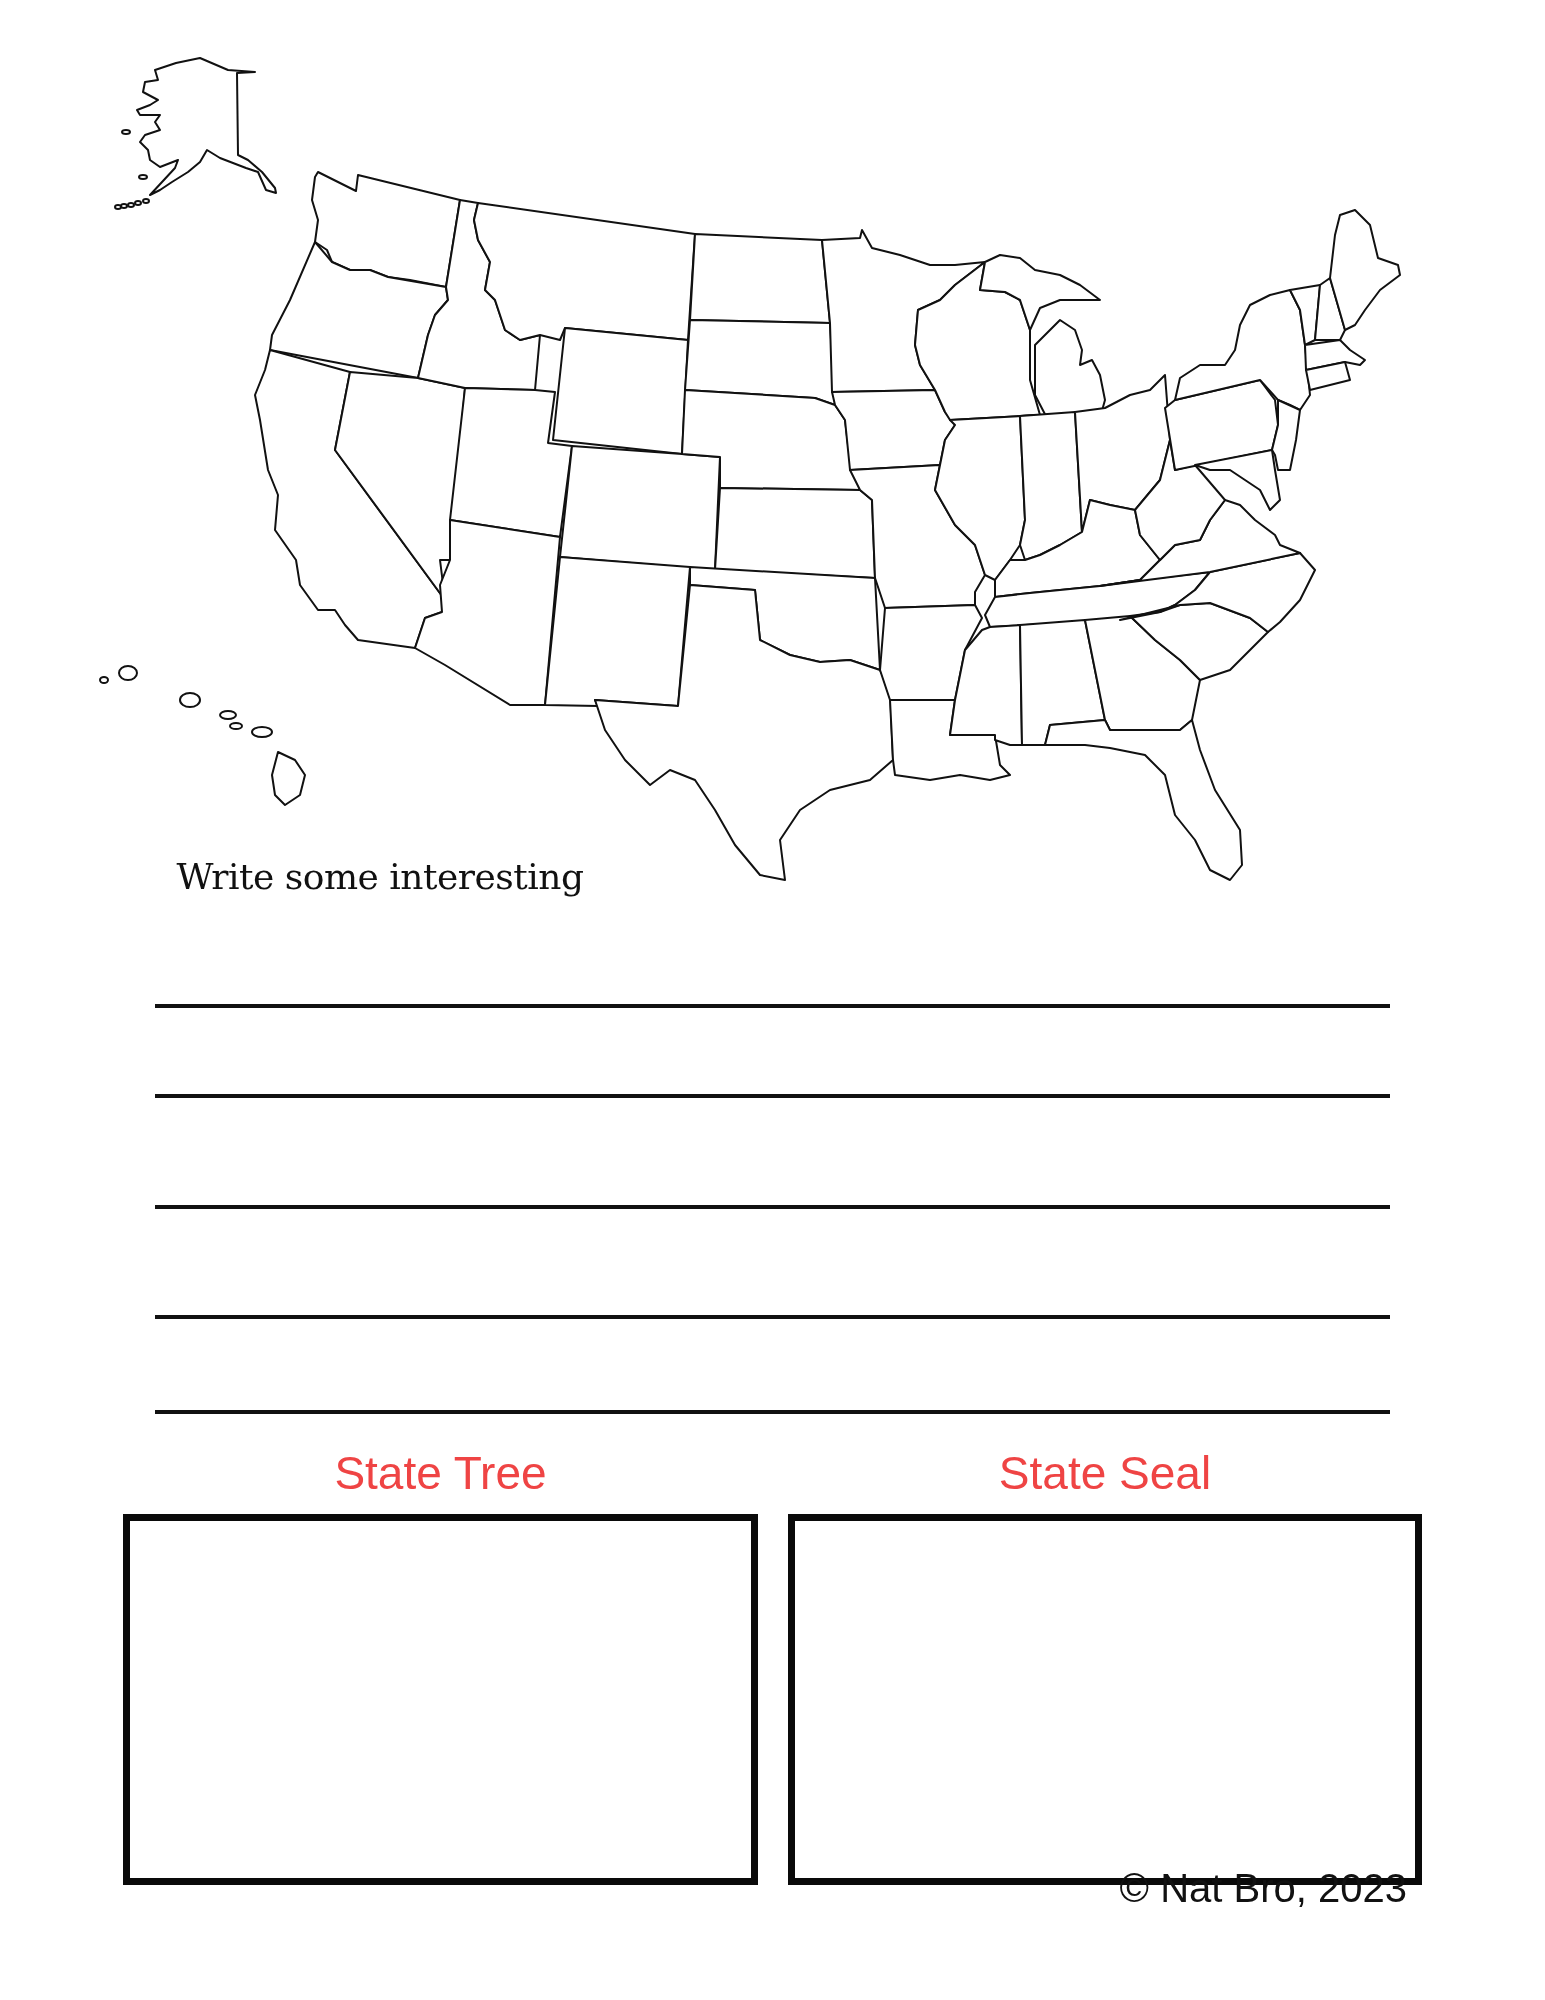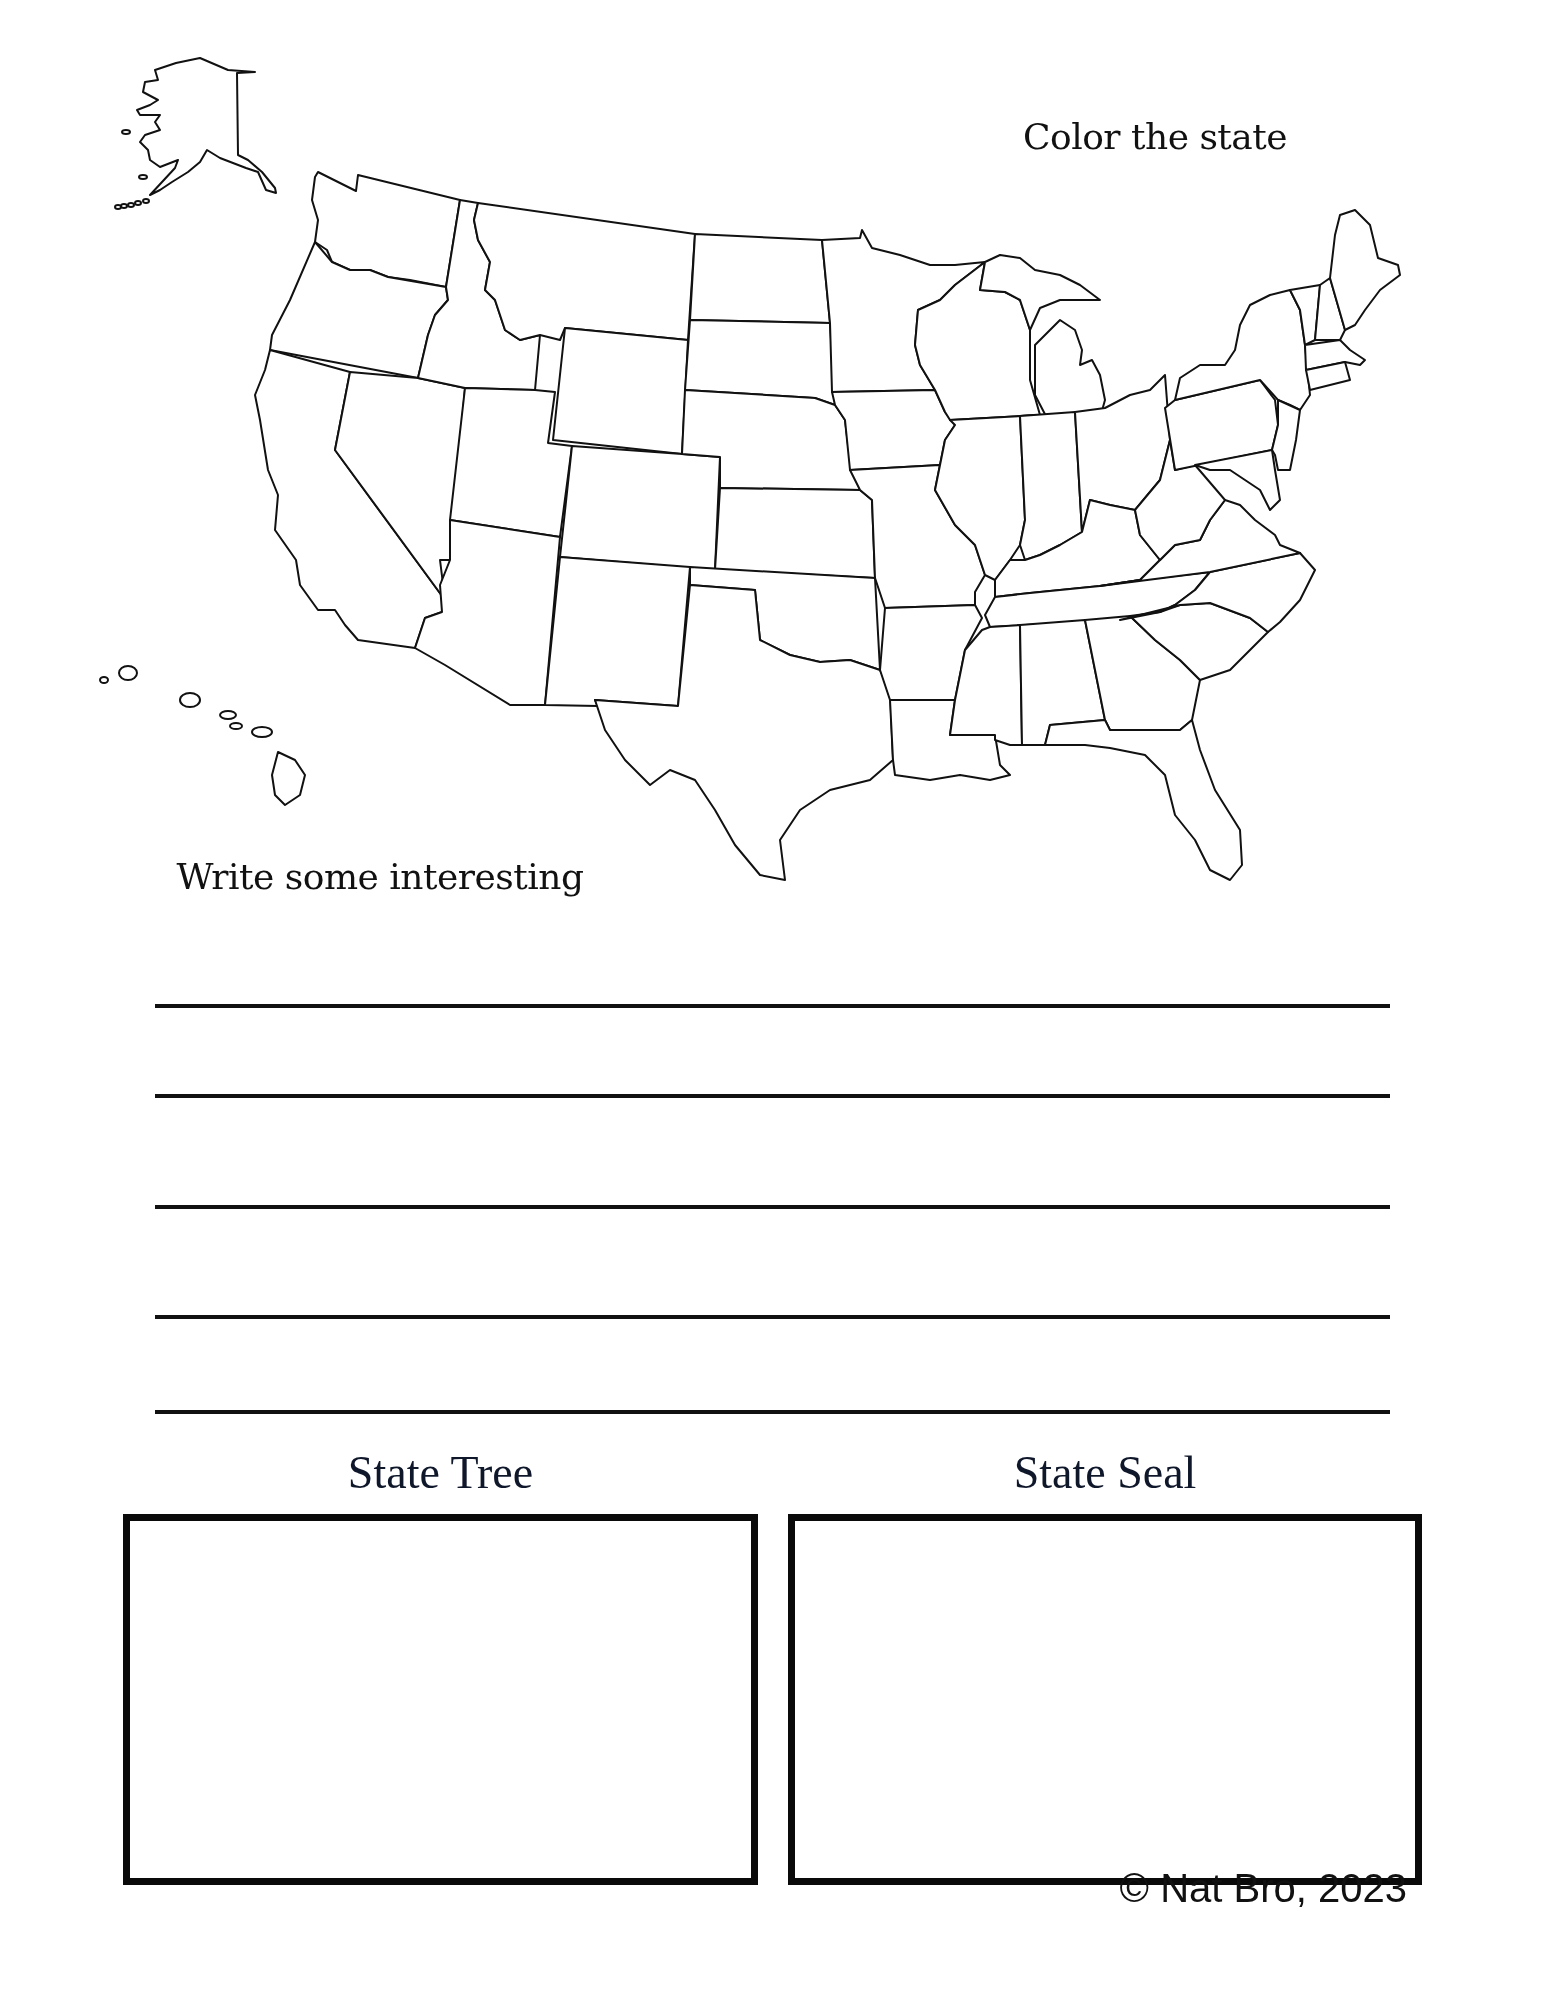--- a/index.html
+++ b/index.html
@@ -4,21 +4,21 @@
 <style>
   html, body { margin:0; padding:0; background:#ffffff; }
   body { width:1545px; height:2000px; position:relative; overflow:hidden; font-family:"DejaVu Serif", serif; color:#111; }
   .map { position:absolute; left:0; top:0; width:1545px; height:900px; }
   .map svg { width:1545px; height:900px; display:block; }
   .map path, .map polygon, .map ellipse { fill:#fff; stroke:#111; stroke-width:2; stroke-linejoin:round; }
   .instr { position:absolute; text-align:center; font-family:"DejaVu Serif", serif; font-size:36px; line-height:61px; color:#111; letter-spacing:-0.5px; }
   .instr-map { left:960px; top:106px; width:390px; }
   .instr-facts { left:140px; top:846px; width:480px; }
   .fact-line { position:absolute; left:155px; width:1235px; height:4px; background:#111; }
-  .box-label { position:absolute; text-align:center; font-family:Liberation Serif, serif; font-size:46px; color:#0f172a; }
+  .box-label { position:absolute; text-align:center; font-family:Liberation Sans, sans-serif; font-size:46px; color:#ef4444; }
   .box-label.tree { left:123px; width:635px; top:1446px; }
   .box-label.seal { left:788px; width:634px; top:1446px; }
   .draw-box { position:absolute; border:7px solid #0a0a0a; box-sizing:border-box; background:#fff; }
   .draw-box.tree { left:123px; top:1514px; width:635px; height:371px; }
   .draw-box.seal { left:788px; top:1514px; width:634px; height:371px; }
   .copyright { position:absolute; right:138px; top:1866px; font-family:Liberation Sans, sans-serif; font-size:40px; color:#111; }
 </style>
 </head>
 <body>
 
@@ -132,21 +132,20 @@
 
     <path d="M1330,278 L1335,235 L1340,215 L1355,210 L1370,225 L1378,258 L1398,265 L1400,275 L1380,290 L1365,310 L1355,325 L1345,330 Z"></path>
 
     <path d="M1305,345 L1340,340 L1350,350 L1365,360 L1360,365 L1345,362 L1306,370 Z"></path>
 
     <path d="M1306,370 L1345,362 L1350,380 L1310,390 Z"></path>
   </svg>
 </div>
 
 <div class="instr instr-map">
-  <div>Color the state</div>
 </div>
 
 <div class="instr instr-facts">
   <div>Write some interesting</div>
 </div>
 
 <div class="fact-line" style="top:1004px;"></div>
 <div class="fact-line" style="top:1094px;"></div>
 <div class="fact-line" style="top:1205px;"></div>
 <div class="fact-line" style="top:1315px;"></div>

